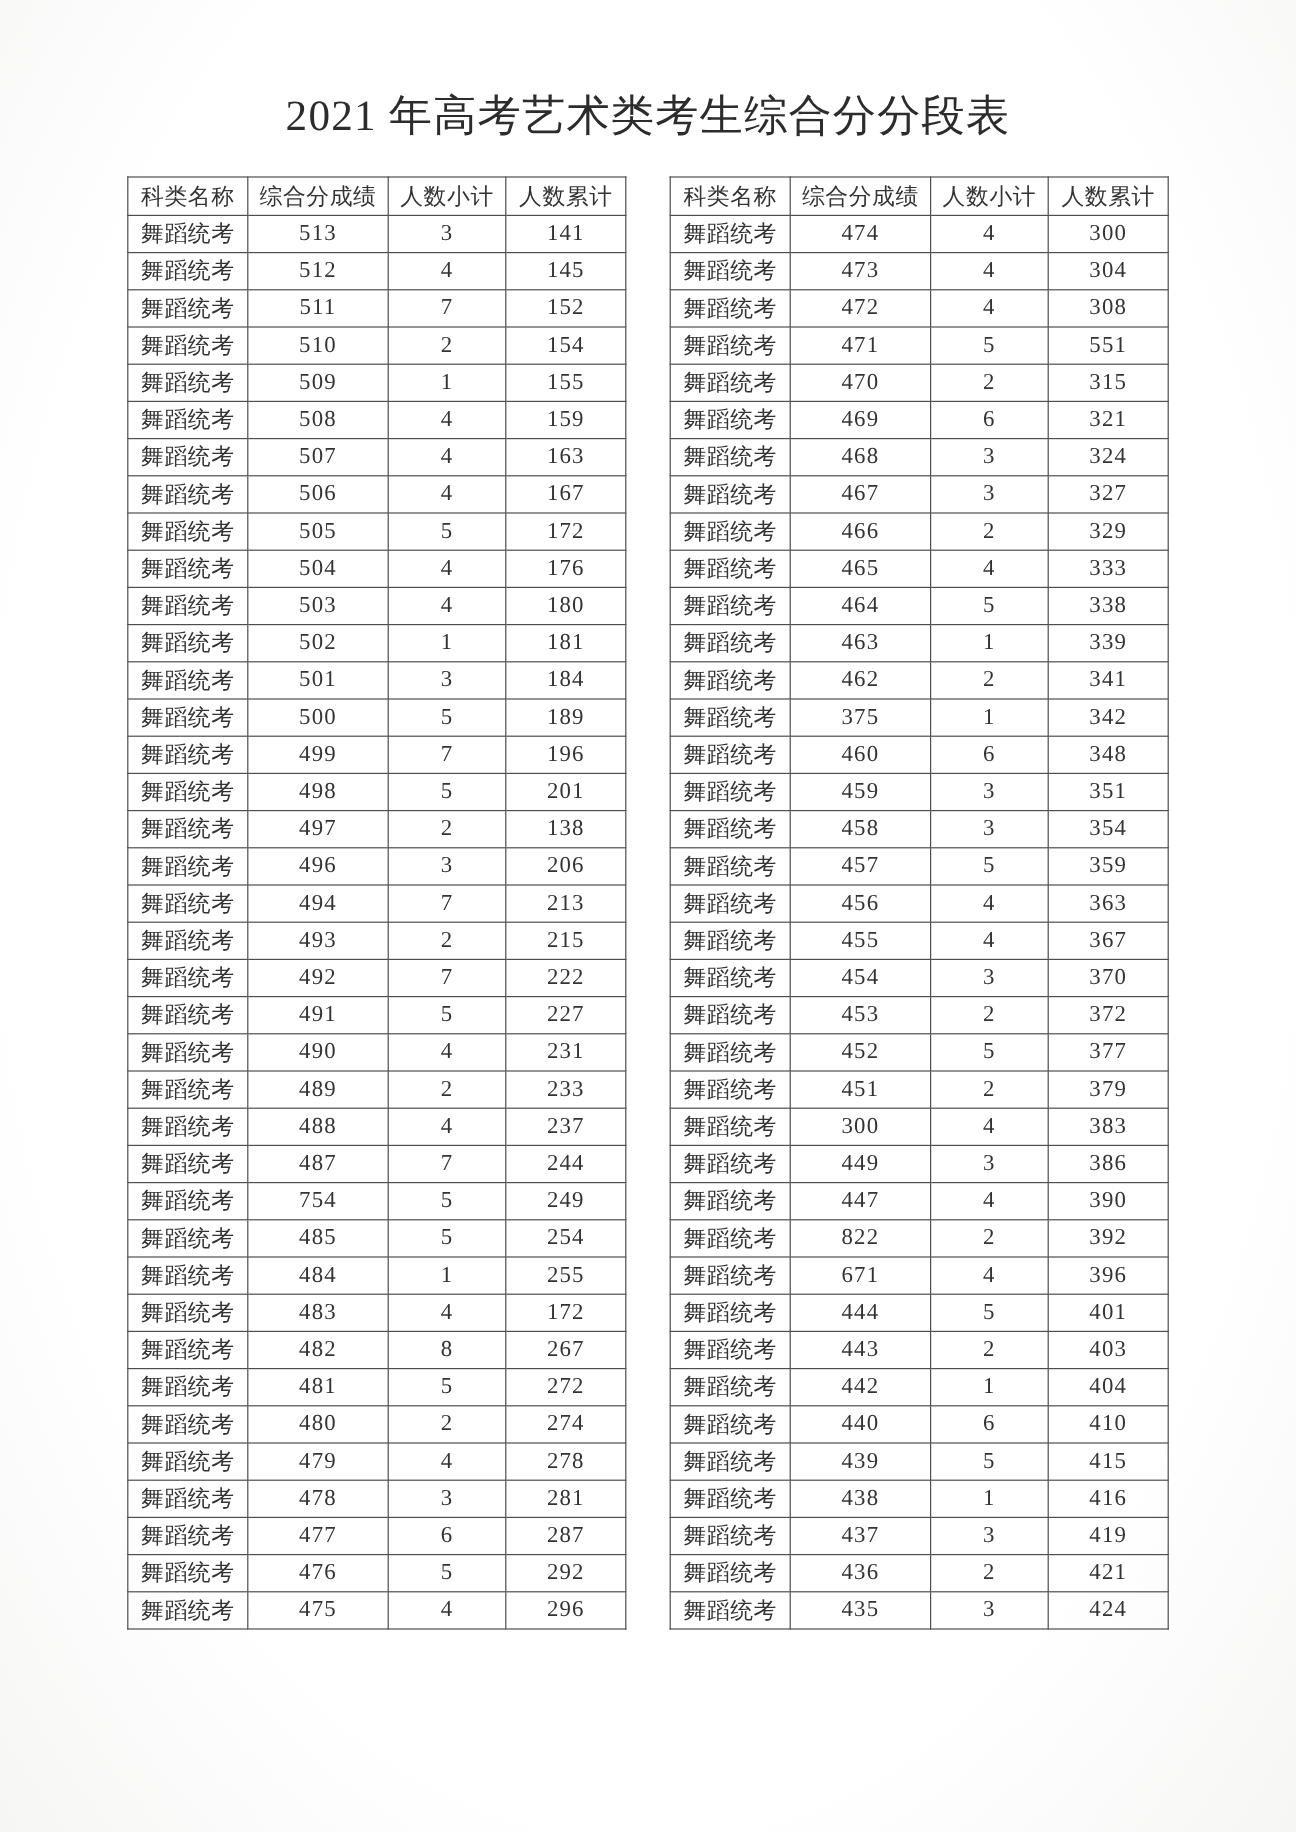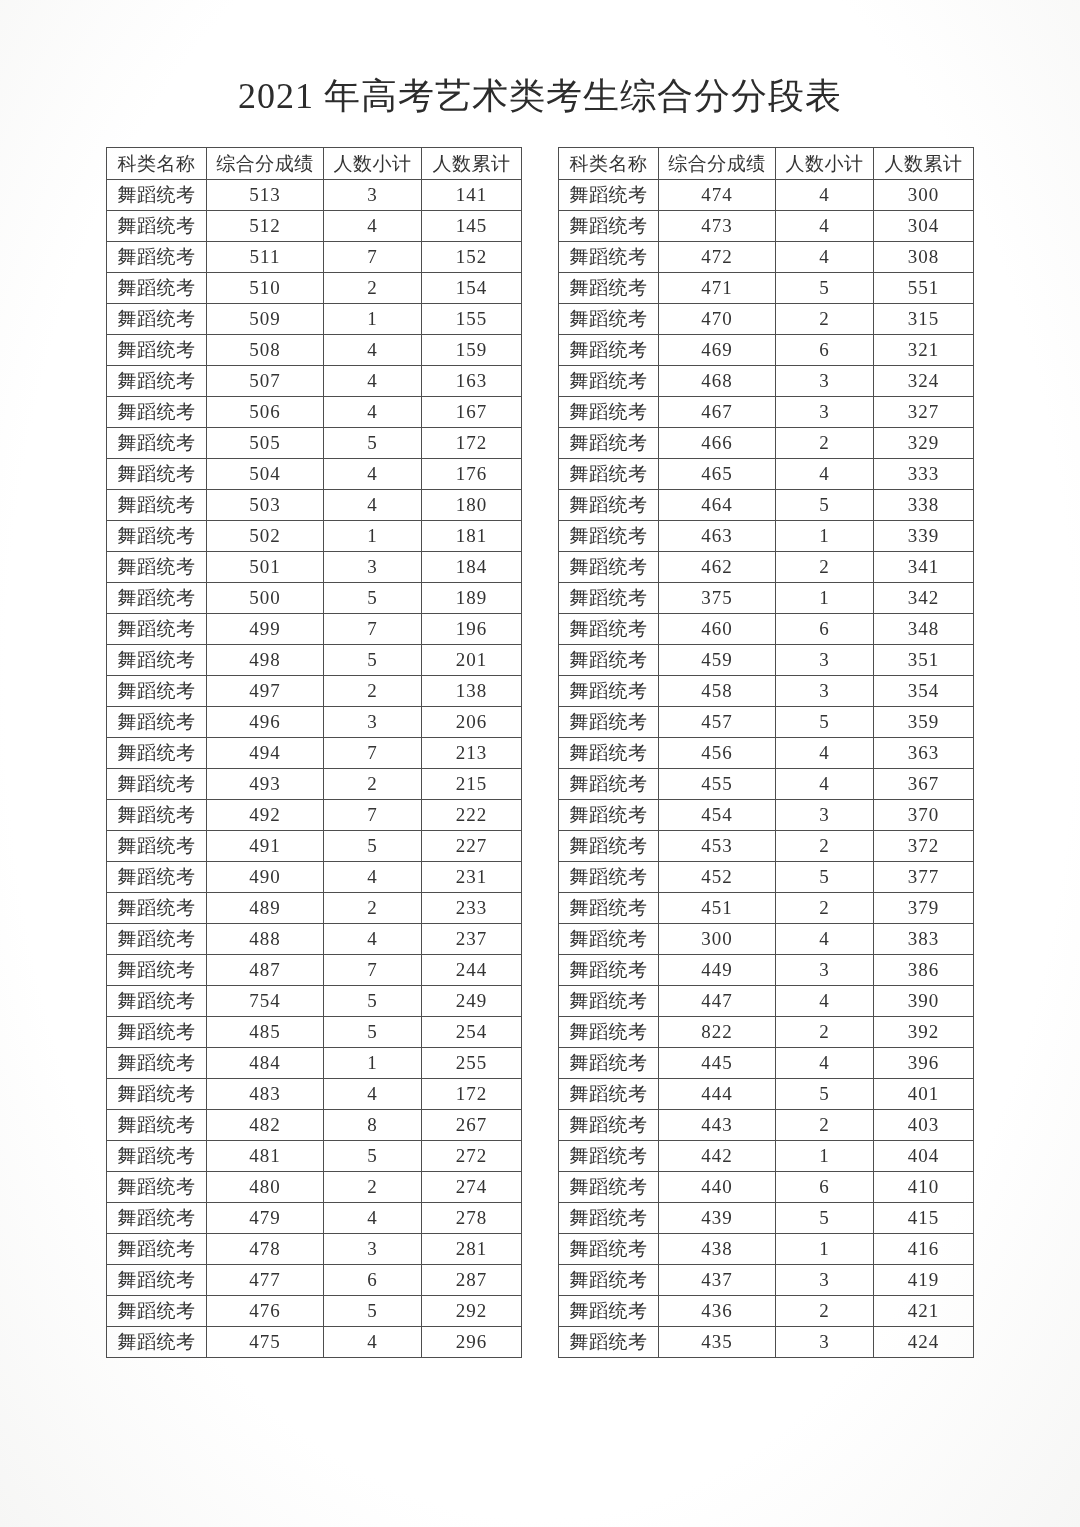--- a/index.html
+++ b/index.html
@@ -489,21 +489,21 @@
             <td class="num">390</td>
           </tr>
           <tr>
             <td>舞蹈统考</td>
             <td class="num">822</td>
             <td class="num">2</td>
             <td class="num">392</td>
           </tr>
           <tr>
             <td>舞蹈统考</td>
-            <td class="num">445</td>
+            <td class="num">671</td>
             <td class="num">4</td>
             <td class="num">396</td>
           </tr>
           <tr>
             <td>舞蹈统考</td>
             <td class="num">444</td>
             <td class="num">5</td>
             <td class="num">401</td>
           </tr>
           <tr>

